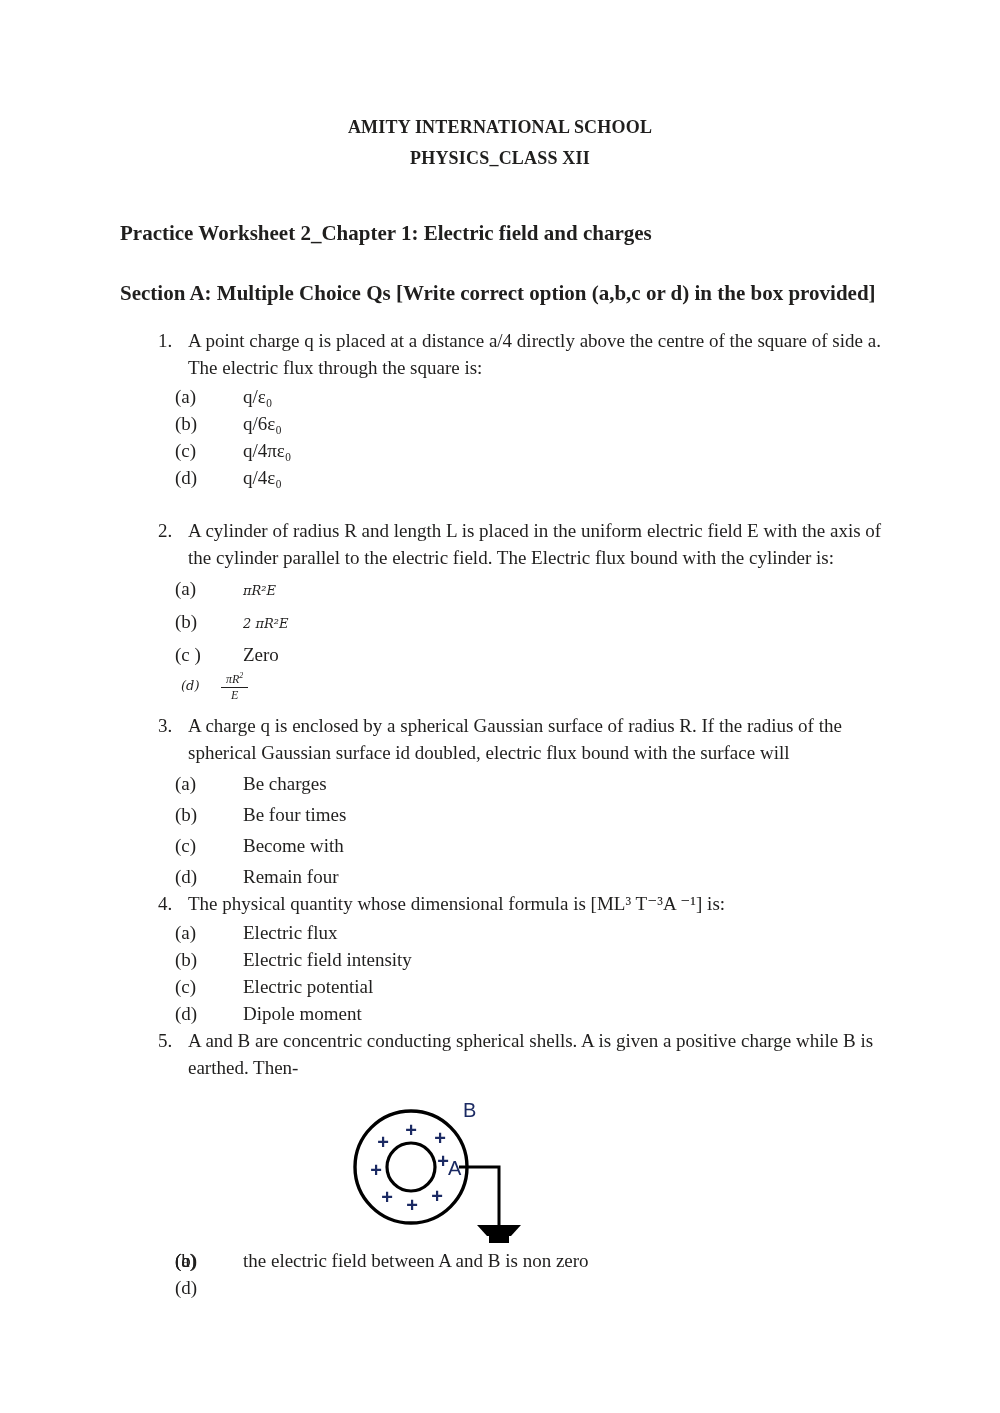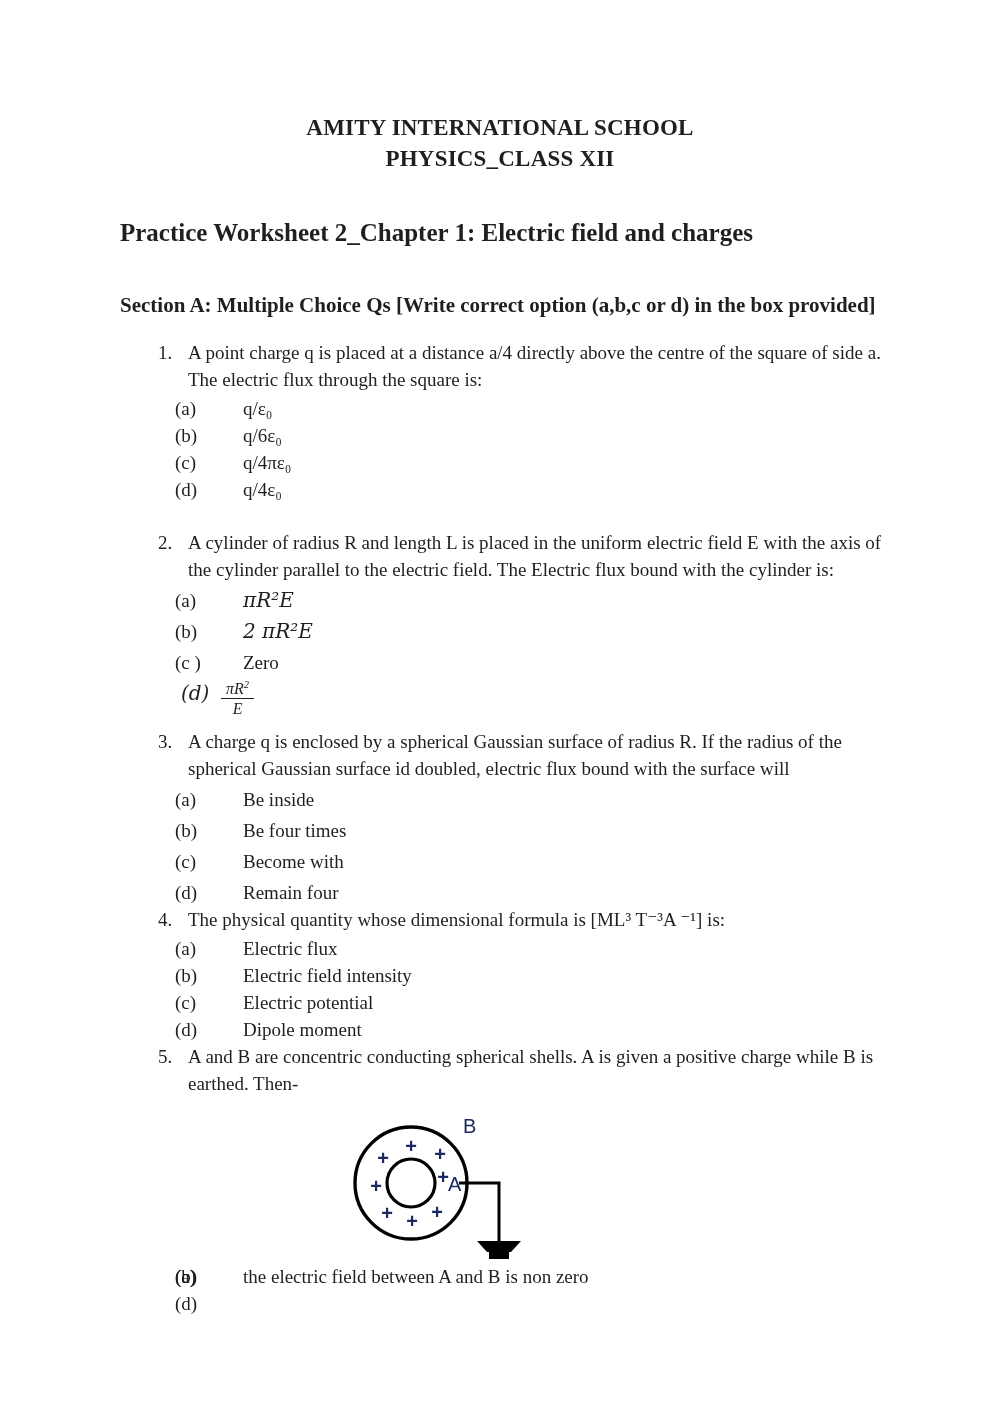--- a/index.html
+++ b/index.html
@@ -25,36 +25,36 @@
   }
 
   
   .school-header {
     text-align: center;
     margin-top: 112px;
   }
   .school-name,
   .class-name {
     font-weight: bold;
-    font-size: 23px;
+    font-size: 18px;
     line-height: 31px;
     letter-spacing: 0.2px;
   }
 
   
   .worksheet-title {
     margin-top: 44px;
     margin-left: 120px;
     margin-right: 110px;
     font-weight: bold;
-    font-size: 25px;
+    font-size: 21px;
     line-height: 30px;
   }
   .section-title {
-    margin-top: 41px;
+    margin-top: 29px;
     margin-left: 120px;
     margin-right: 105px;
     font-weight: bold;
     font-size: 21px;
     line-height: 32px;
   }
 
   
   .questions {
     margin-top: 18px;
@@ -93,32 +93,32 @@
     position: absolute;
     left: 0;
     top: 0;
   }
   .opt-text { display: inline; margin-left: 32px; }
 
   
   .math {
     font-family: "DejaVu Serif", "Liberation Serif", serif;
     font-style: italic;
-    font-size: 20px;
+    font-size: 13px;
   }
   sup, sub {
     font-size: 0.66em;
     line-height: 0;
   }
   .frac {
     display: inline-block;
     vertical-align: -0.62em;
     text-align: center;
     font-style: italic;
-    font-size: 16px;
+    font-size: 12px;
     line-height: 1.08;
     margin-left: 2px;
   }
   .frac .num {
     display: block;
     border-bottom: 1.3px solid #201f1e;
     padding: 0 5px 1px 5px;
   }
   .frac .den {
     display: block;
@@ -207,21 +207,21 @@
     </div>
 
     <div class="question q-gap-sm">
       <div class="q-row">
         <span class="q-num">3.</span>
         <span class="q-text">A charge q is enclosed by a spherical Gaussian surface of radius R. If the radius of the spherical Gaussian surface id doubled, electric flux bound with the surface will</span>
       </div>
       <div class="options">
         <div class="option q-gap-xs">
           <span class="opt-label">(a)</span>
-          <span class="opt-text">Be inside</span>
+          <span class="opt-text">Be charges</span>
         </div>
         <div class="option q-gap-xs">
           <span class="opt-label">(b)</span>
           <span class="opt-text">Be four times</span>
         </div>
         <div class="option q-gap-xs">
           <span class="opt-label">(c)</span>
           <span class="opt-text">Become with</span>
         </div>
         <div class="option q-gap-xs">

